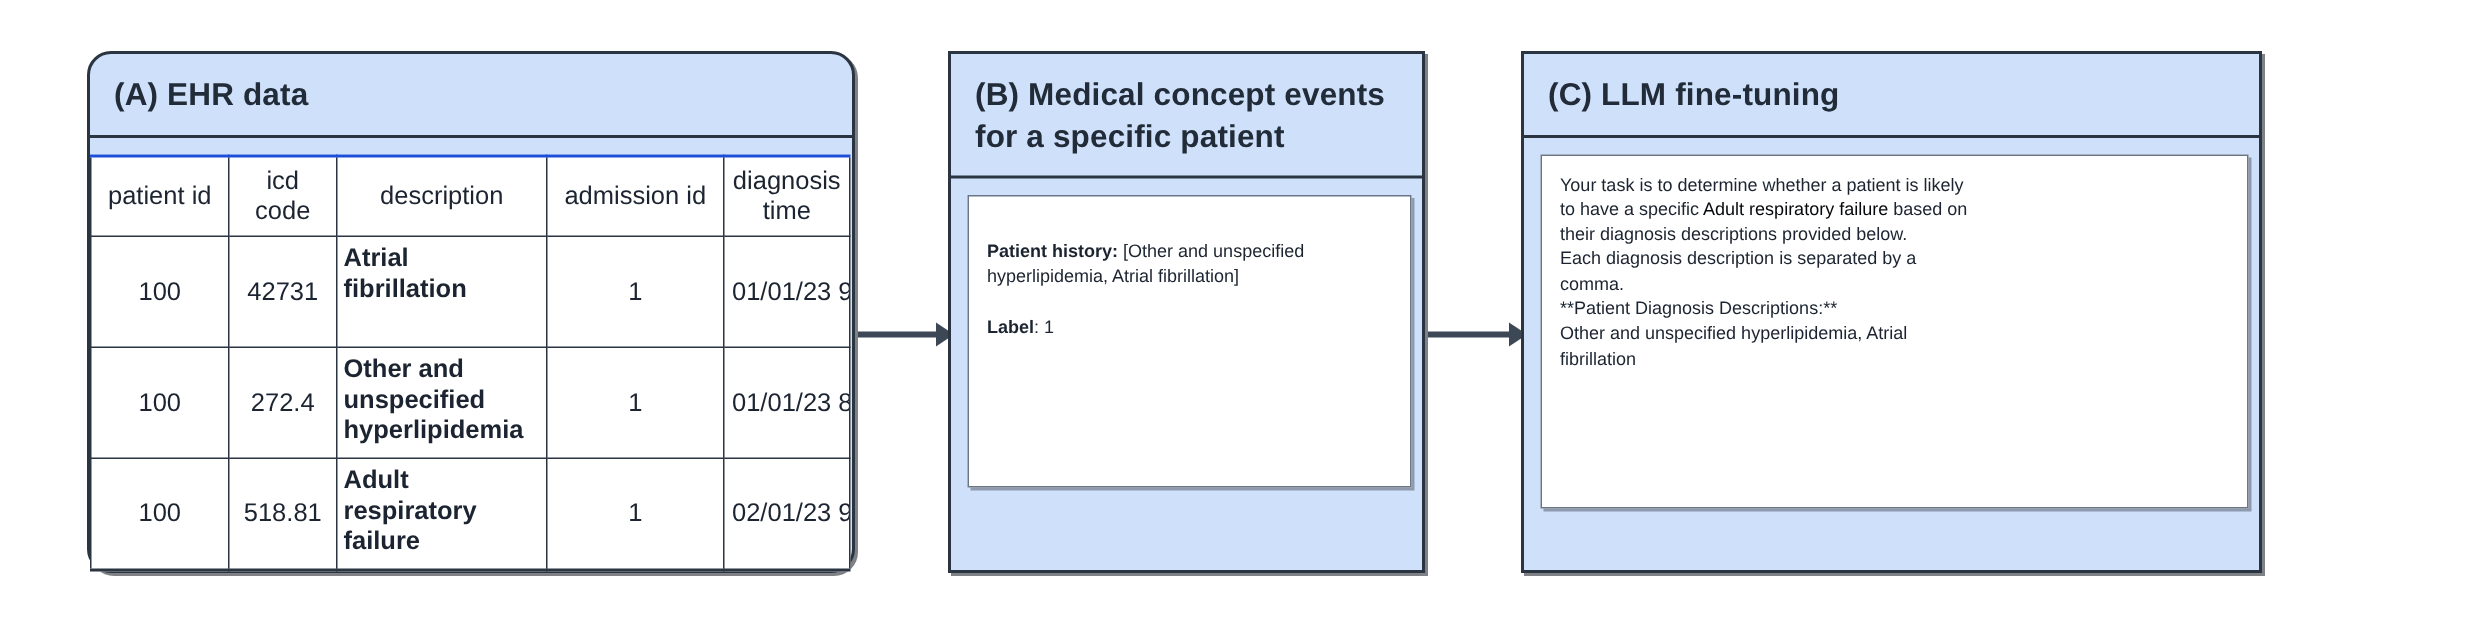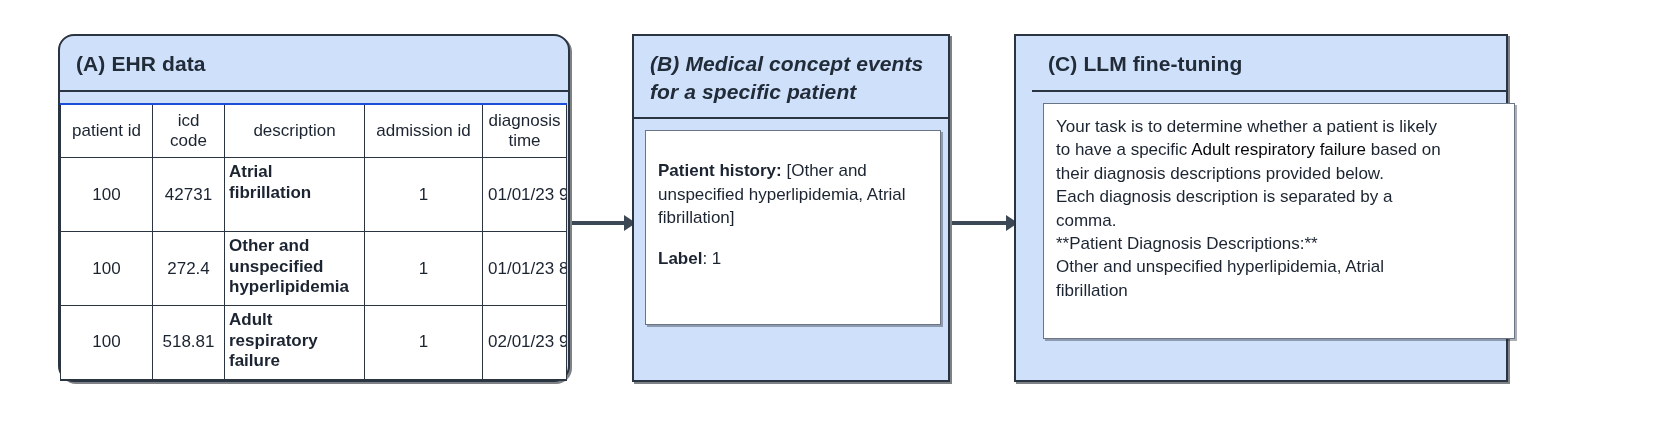--- a/index.html
+++ b/index.html
@@ -75,42 +75,42 @@
   table.ehr tr.head-row { height: 54px; }
 
   col.c-pid  { width: 92px; }
   col.c-icd  { width: 72px; }
   col.c-desc { width: 140px; }
   col.c-adm  { width: 118px; }
   col.c-time { width: 84px; }
 
   
   #panel-b { left: 632px; top: 34px; width: 318px; height: 348px; }
-  #panel-b .panel-title { padding: 14px 16px 12px 16px; font-style: italic; }
+  #panel-b .panel-title { padding: 14px 16px 12px 16px; }
 
   .inner-box {
     background: #ffffff;
     border: 1px solid #6a7686;
     box-shadow: 2px 2px 0 rgba(20,26,35,0.35);
     box-sizing: border-box;
-    font-size: 17px;
+    font-size: 12px;
     color: #1b2430;
     line-height: 1.38;
   }
   #panel-b .inner-box {
     margin: 11px 11px 0 11px;
     width: 296px;
     height: 195px;
     padding: 28px 12px;
   }
   .kv-strong { font-weight: bold; }
   .para-gap { height: 17px; }
 
   
-  #panel-c { left: 1014px; top: 34px; width: 494px; height: 348px; padding-left: 16px; }
+  #panel-c { left: 1014px; top: 34px; width: 494px; height: 348px; }
   #panel-c .inner-box {
     margin: 11px 11px 0 11px;
     width: 472px;
     height: 236px;
     padding: 11px 12px;
   }
   #panel-c .inner-box .line { white-space: nowrap; }
   .emph-dark { color: #06080b; }
 
   

